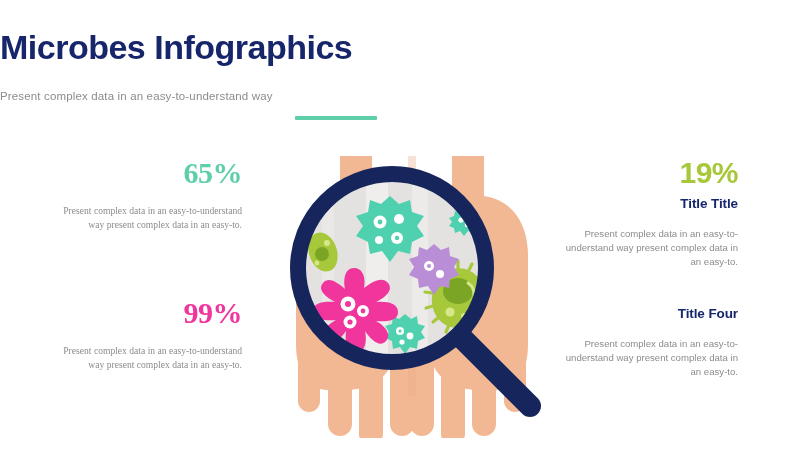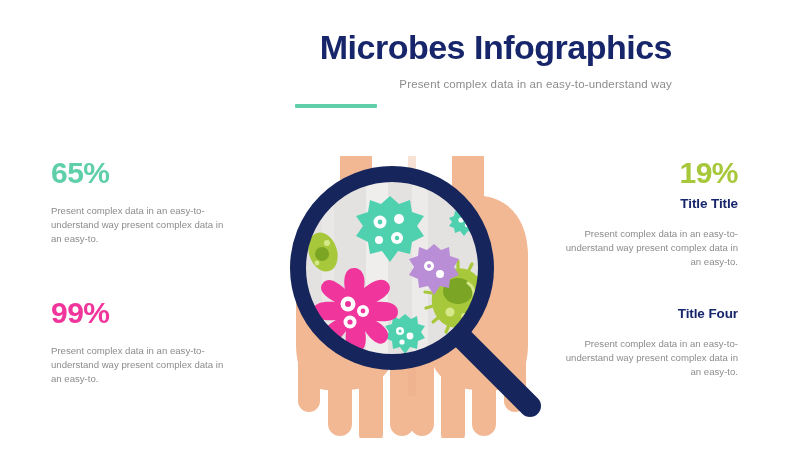--- a/index.html
+++ b/index.html
@@ -15,50 +15,50 @@
     overflow: hidden;
     font-family: "Liberation Sans", sans-serif;
   }
 
   
   #header {
     position: absolute;
     top: 30px;
     left: 0;
     width: 672px;
-    text-align: right;
+    text-align: left;
   }
   #title {
     font-size: 34px;
     font-weight: bold;
     color: #17266b;
     letter-spacing: -0.5px;
     line-height: 1.05;
     margin: 0;
   }
   #subtitle {
     font-size: 11.5px;
     color: #8c8c8c;
-    margin-top: 12px;
+    margin-top: 24px;
     letter-spacing: 0.15px;
   }
   #title-divider {
     width: 82px;
     height: 4px;
     background: #5ecfa8;
     margin: 14px auto 0 auto;
     border-radius: 1px;
   }
 
   
   .stat {
     position: absolute;
     width: 180px;
   }
-  .stat.left  { left: 51px;  text-align: left; }
+  .stat.left  { left: 62px;  text-align: right; font-family: Liberation Serif, serif; }
   .stat.right { left: 558px; text-align: right; width: 180px; }
 
   .stat-value {
     font-size: 30px;
     font-weight: bold;
     line-height: 1;
     letter-spacing: -0.5px;
   }
   .stat-title {
     font-size: 13.5px;

